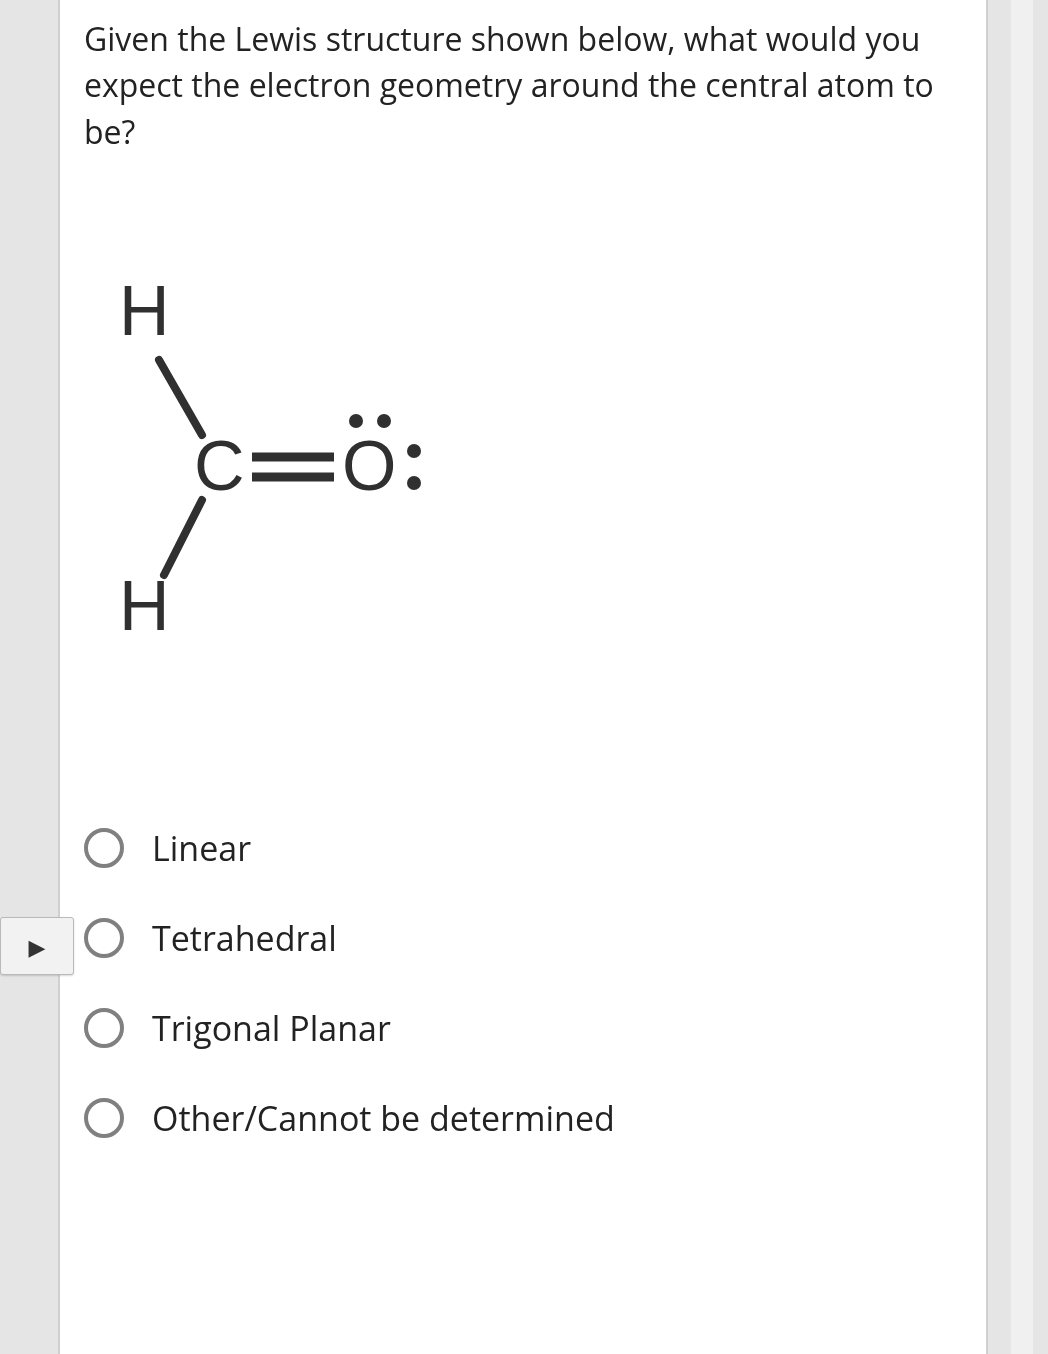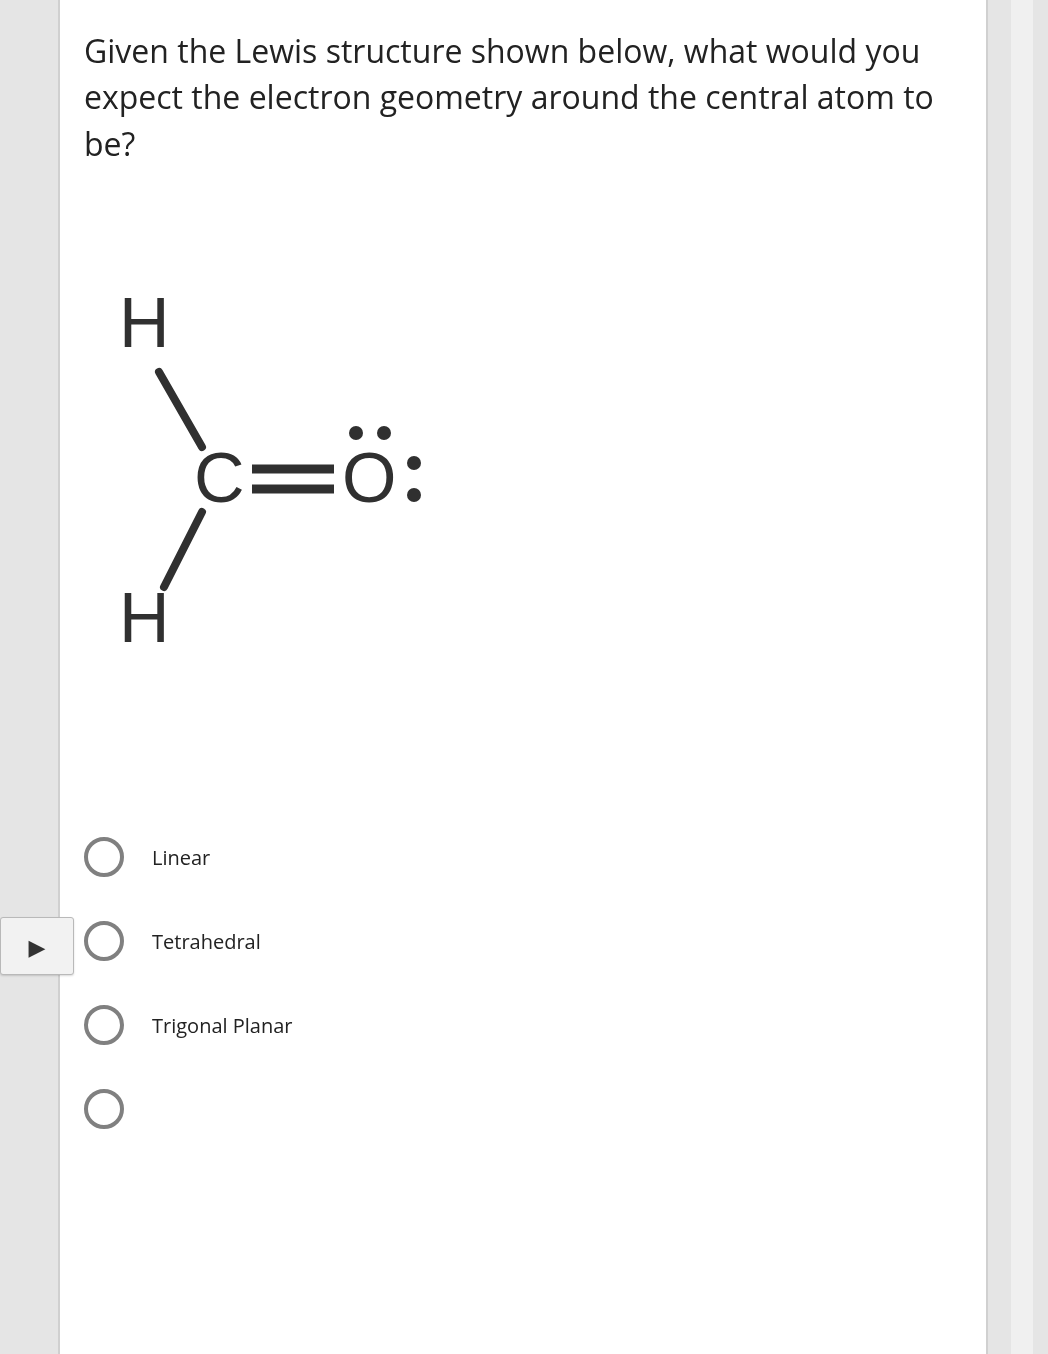--- a/index.html
+++ b/index.html
@@ -1,25 +1,25 @@
 <!DOCTYPE html>
 <html><head>
 <meta charset="utf-8">
 <style>
   html,body{margin:0;padding:0;background:#e5e5e5;font-family:"Open Sans","Segoe UI",Arial,sans-serif;color:#222;}
   .page{width:1048px;height:1354px;position:relative;background:#e5e5e5;}
-  .card{position:absolute;left:58px;top:0;right:60px;bottom:0;background:#fff;border:2px solid #d0d0d0;border-top:none;border-bottom:none;padding:28px 24px 0 24px;box-sizing:border-box;}
+  .card{position:absolute;left:58px;top:0;right:60px;bottom:0;background:#fff;border:2px solid #d0d0d0;border-top:none;border-bottom:none;padding:16px 24px 0 24px;box-sizing:border-box;}
   .vbar{position:absolute;right:15px;top:0;bottom:0;width:22px;background:#f0f0f0;}
   .question{font-size:32px;line-height:1.45;font-weight:400;}
   .lewis{margin:130px 0 180px 0;}
   .lewis svg{display:block;}
   .options{margin-top:10px;}
   .opt{display:flex;align-items:center;gap:28px;margin:0 0 44px 0;}
   .radio{width:40px;height:40px;border:4px solid #808080;border-radius:50%;flex:0 0 auto;box-sizing:border-box;}
-  .opt-label{font-size:20px;}
+  .opt-label{font-size:34px;}
   .side-btn{position:absolute;left:0;top:917px;width:72px;height:56px;background:#f2f2f2;border:1px solid #b9b9b9;border-radius:3px;display:flex;align-items:center;justify-content:center;font-size:22px;color:#333;box-shadow:0 1px 2px rgba(0,0,0,.15);}
 </style>
 </head>
 <body>
 
 <div class="page">
   <div class="vbar"></div>
 
   <div class="card">
 
@@ -59,20 +59,21 @@
       <div class="opt">
         <div class="radio"></div>
         <div class="opt-label">Tetrahedral</div>
       </div>
       <div class="opt">
         <div class="radio"></div>
         <div class="opt-label">Trigonal Planar</div>
       </div>
       <div class="opt">
         <div class="radio"></div>
+        <div class="opt-label">Other/Cannot be determined</div>
       </div>
     </div>
 
   </div>
 
   <div class="side-btn">
     <span>▶</span>
   </div>
 </div>
 

